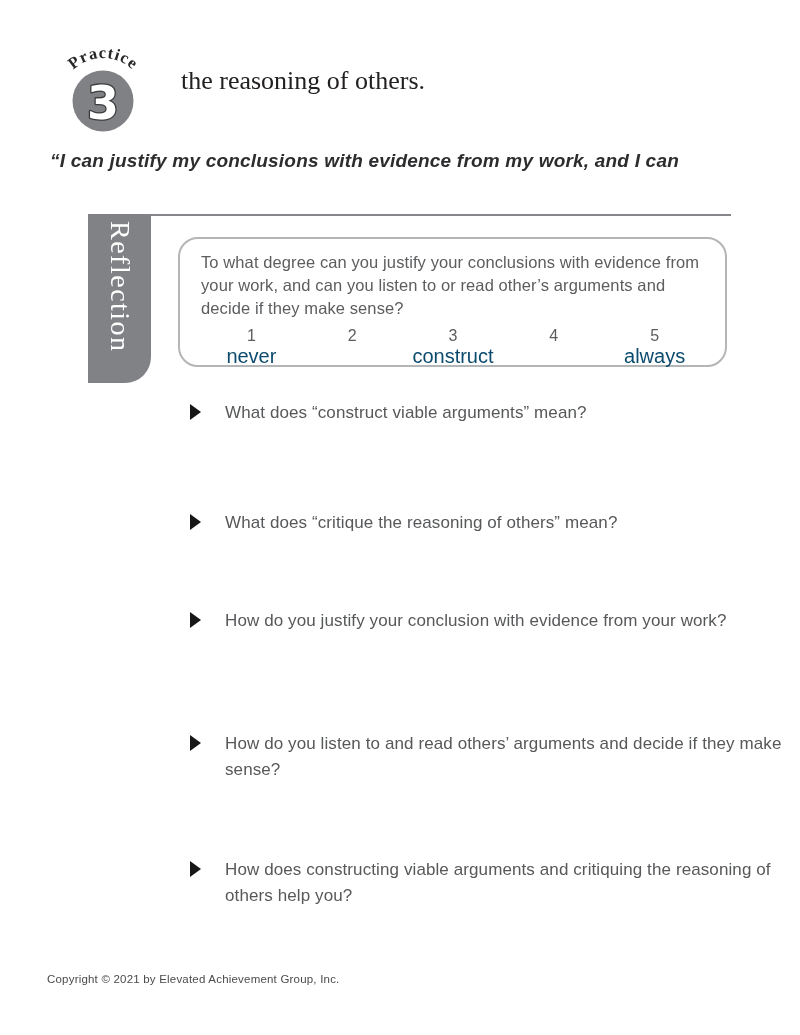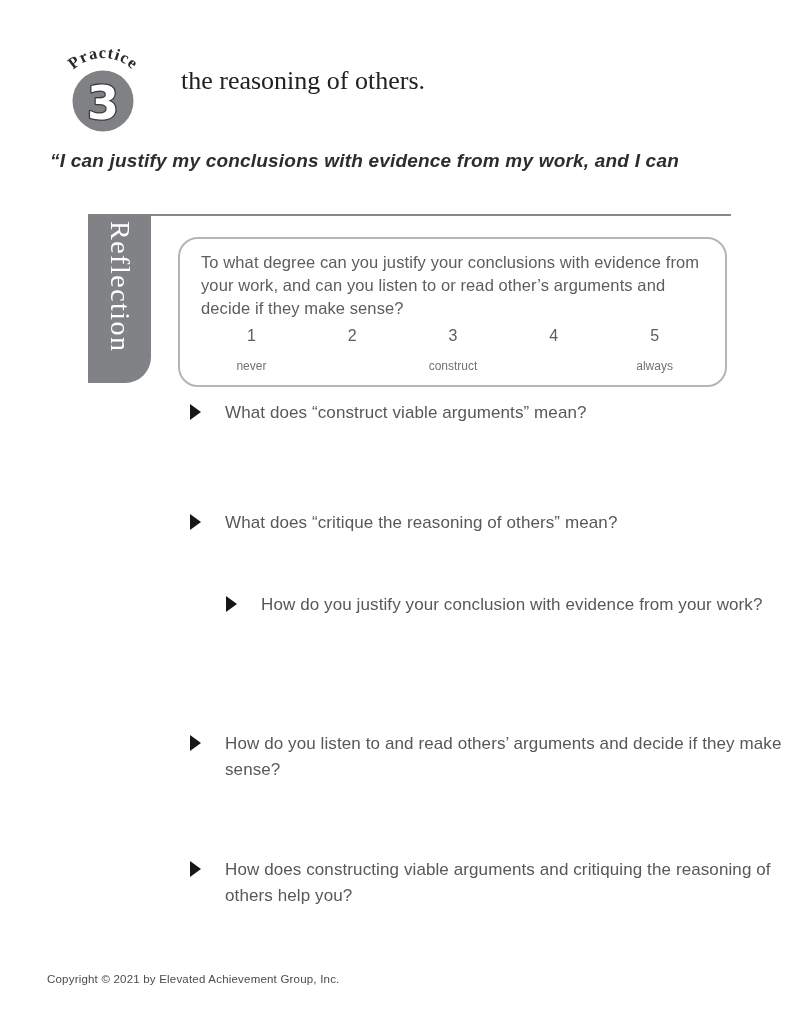--- a/index.html
+++ b/index.html
@@ -29,36 +29,36 @@
   
   .section-line { position:absolute; left:150px; top:214px; width:581px; height:2px;
                   background:#85878a; }
   .tab { position:absolute; left:88px; top:214px; width:63px; height:169px;
          background:#808285; border-bottom-right-radius:26px;
          display:flex; justify-content:center; }
   .tab .tab-text { writing-mode:vertical-rl; text-orientation:mixed;
                    font-family:"Liberation Serif", serif; font-size:28px; color:#ffffff;
                    letter-spacing:1.5px; margin-top:7px; }
 
-  .rbox { position:absolute; left:178px; top:237px; width:549px; height:150px;
+  .rbox { position:absolute; left:178px; top:237px; width:549px; height:130px;
           box-sizing:border-box; border:2px solid #b3b5b7; border-radius:20px;
           padding:12px 20px 0 21px; }
   .rbox .question { font-size:16.5px; line-height:23px; color:#5c5d5f; letter-spacing:0.1px; }
   .scale { display:flex; margin-top:7px; }
   .scale .col { flex:1; text-align:center; }
   .scale .num { display:block; font-size:16px; color:#5c5d5f; }
-  .scale .lab { display:block; font-size:12px; color:#737373; margin-top:14px; }
+  .scale .lab { display:block; font-size:20px; color:#0c4a6e; margin-top:0; }
 
   
   .q { position:absolute; left:190px; display:flex; align-items:flex-start;gap:16px; }
   .tri { width:0; height:0; flex:none;
          border-top:8px solid transparent; border-bottom:8px solid transparent;
          border-left:11px solid #171717; margin:4px 8px 0 0; }
   .qt { font-size:17px; line-height:26px; color:#57585a; max-width:568px; letter-spacing:0.1px; }
-  .q1 { top:400px; } .q2 { top:510px; } .q3 { top:592px;margin-left:36px; } .q4 { top:731px; } .q5 { top:857px; }
+  .q1 { top:400px; } .q2 { top:510px; } .q3 { top:608px; } .q4 { top:731px; } .q5 { top:857px; }
 
   
   .footer { position:absolute; left:47px; top:973px; font-size:11.5px; color:#4b4b4d;
             letter-spacing:0.2px; }
 </style>
 </head>
 <body>
 
 <div class="page">
 

